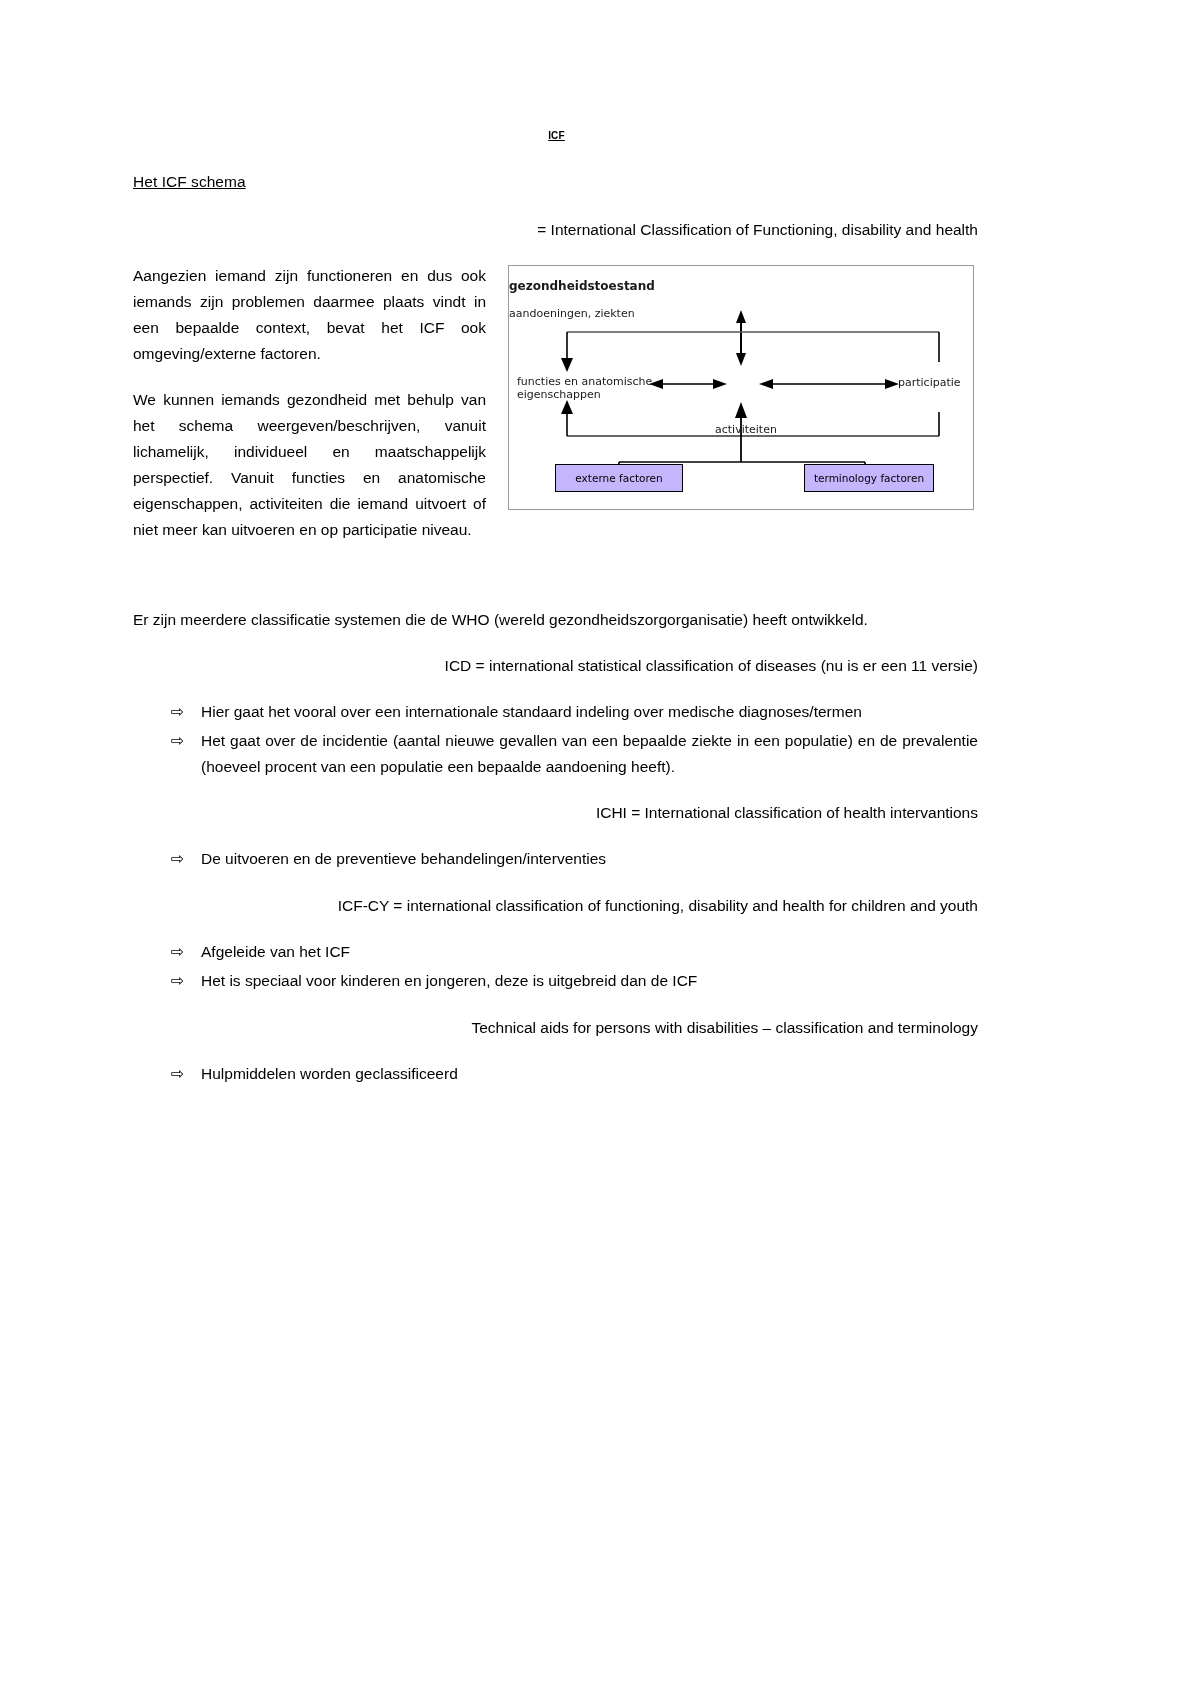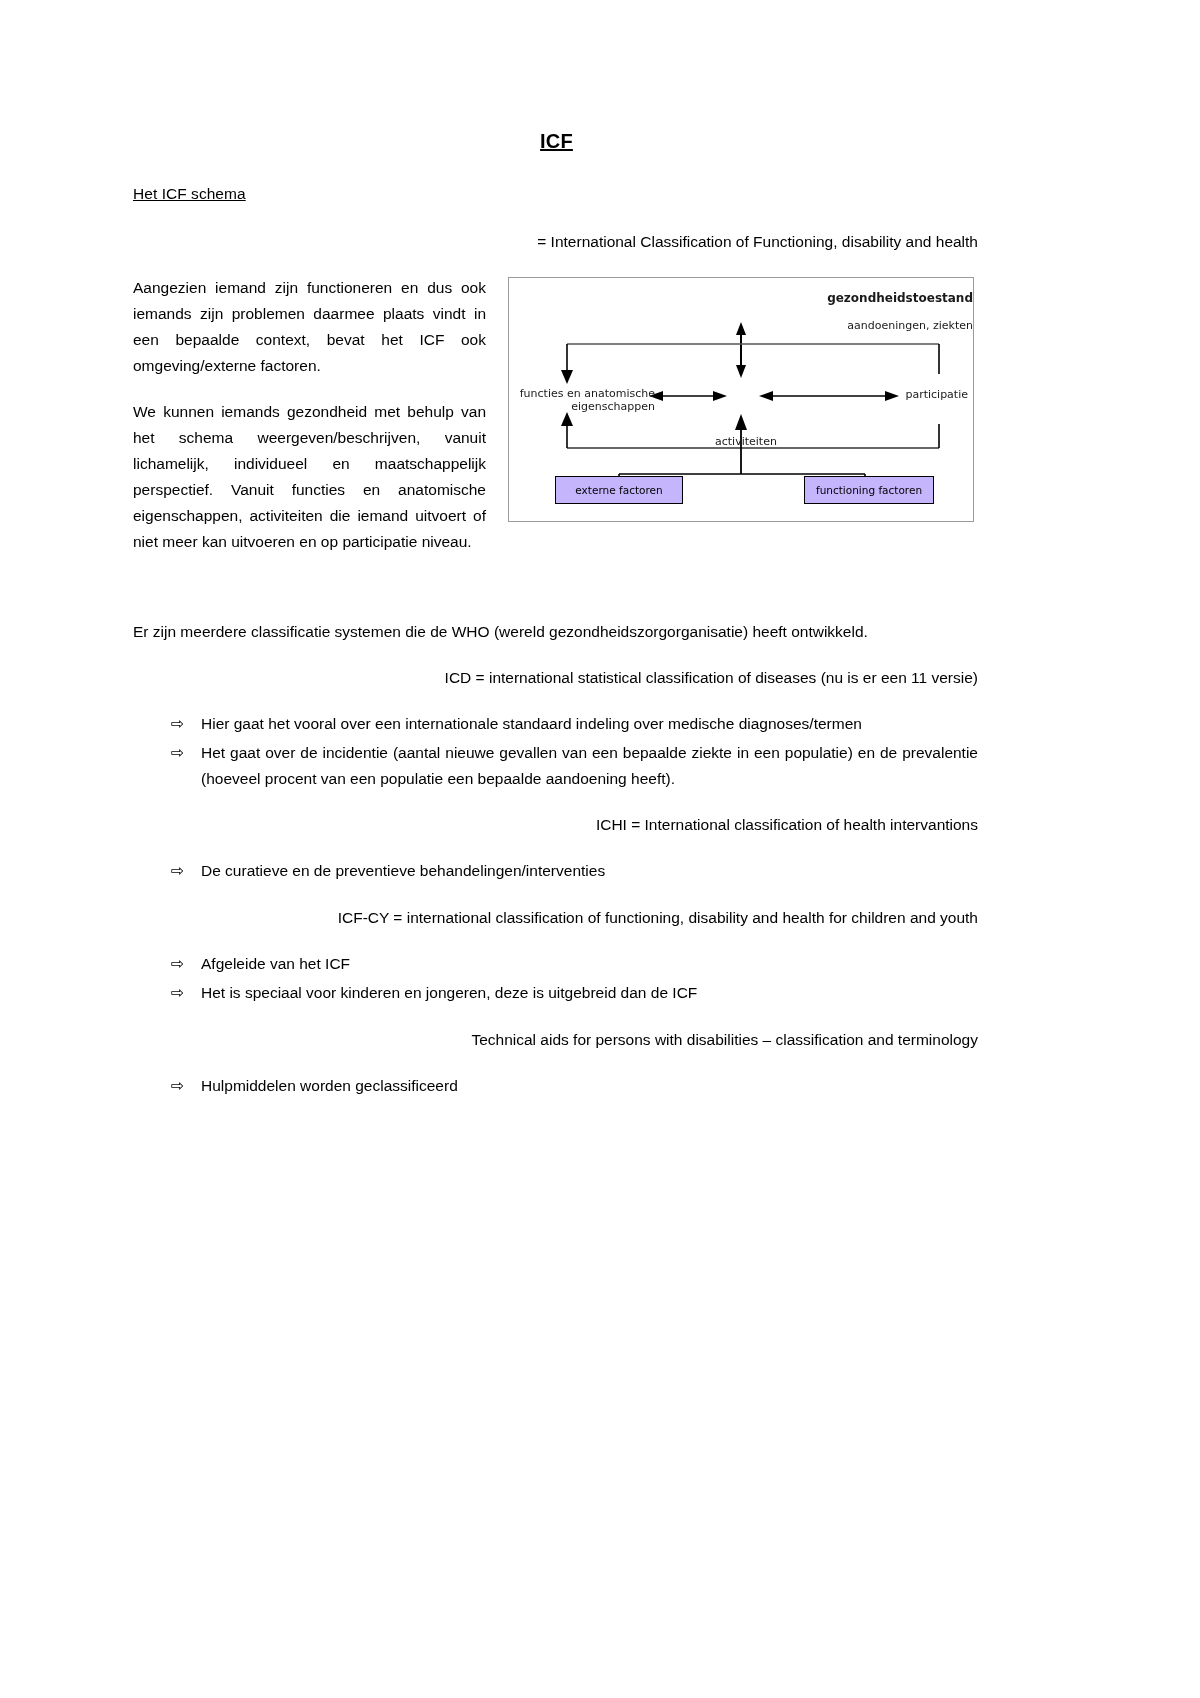--- a/index.html
+++ b/index.html
@@ -21,21 +21,21 @@
   .content {
     position: absolute;
     left: 133px;
     top: 130px;
     width: 845px;
   }
 
   .doc-title {
     text-align: center;
     font-weight: bold;
-    font-size: 20px;
+    font-size: 10px;
     text-decoration: underline;
     letter-spacing: 0.2px;
     margin: 0 0 32px 0;
     padding-left: 2px;
   }
 
   .heading {
     font-size: 15.5px;
     text-decoration: underline;
     margin: 0 0 26px 0;
@@ -67,21 +67,21 @@
     border: 1px solid #9b9b9b;
     background: #ffffff;
     box-sizing: border-box;
   }
   .fig-label {
     position: absolute;
     font-family: "DejaVu Sans", sans-serif;
     font-size: 11px;
     color: #1a1a1a;
     white-space: nowrap;
-    text-align: right;
+    text-align: left;
     line-height: 1.15;
   }
   .fig-label.bold { font-weight: bold; font-size: 12px; }
 
   .fig-box-node {
     position: absolute;
     border: 1px solid #000000;
     background: #c4b5fd;
     box-sizing: border-box;
     font-family: "DejaVu Sans", sans-serif;
@@ -190,21 +190,21 @@
             <span>functies en anatomische</span><br>
             <span>eigenschappen</span>
           </div>
 
           <div class="fig-label" style="left:206px; top:111px; width:56px;margin-top:47px;">activiteiten</div>
 
           <div class="fig-label" style="left:389px; top:111px; width:70px;">participatie</div>
 
           <div class="fig-box-node" style="left:46px; top:198px; width:128px; height:28px;">externe factoren</div>
 
-          <div class="fig-box-node" style="left:295px; top:198px; width:130px; height:28px;">functioning factoren</div>
+          <div class="fig-box-node" style="left:295px; top:198px; width:130px; height:28px;">terminology factoren</div>
         </div>
       </div>
 
       <div class="para justify narrow">Aangezien iemand zijn functioneren en dus ook iemands zijn problemen daarmee plaats vindt in een bepaalde context, bevat het ICF ook omgeving/externe factoren.</div>
 
       <div class="para justify narrow">We kunnen iemands gezondheid met behulp van het schema weergeven/beschrijven, vanuit lichamelijk, individueel en maatschappelijk perspectief. Vanuit functies en anatomische eigenschappen, activiteiten die iemand uitvoert of niet meer kan uitvoeren en op participatie niveau.</div>
 
       <div style="clear: both;"></div>
     </div>
 
@@ -222,21 +222,21 @@
       <li>
         <span class="marker">⇨</span>
         <span class="btext">Het gaat over de incidentie (aantal nieuwe gevallen van een bepaalde ziekte in een populatie) en de prevalentie (hoeveel procent van een populatie een bepaalde aandoening heeft).</span>
       </li>
     </ul>
 
     <div class="para">ICHI = International classification of health intervantions</div>
     <ul class="bullets">
       <li>
         <span class="marker">⇨</span>
-        <span class="btext nojust">De curatieve en de preventieve behandelingen/interventies</span>
+        <span class="btext nojust">De uitvoeren en de preventieve behandelingen/interventies</span>
       </li>
     </ul>
 
     <div class="para">ICF-CY = international classification of functioning, disability and health for children and youth</div>
     <ul class="bullets">
       <li>
         <span class="marker">⇨</span>
         <span class="btext nojust">Afgeleide van het ICF</span>
       </li>
       <li>

